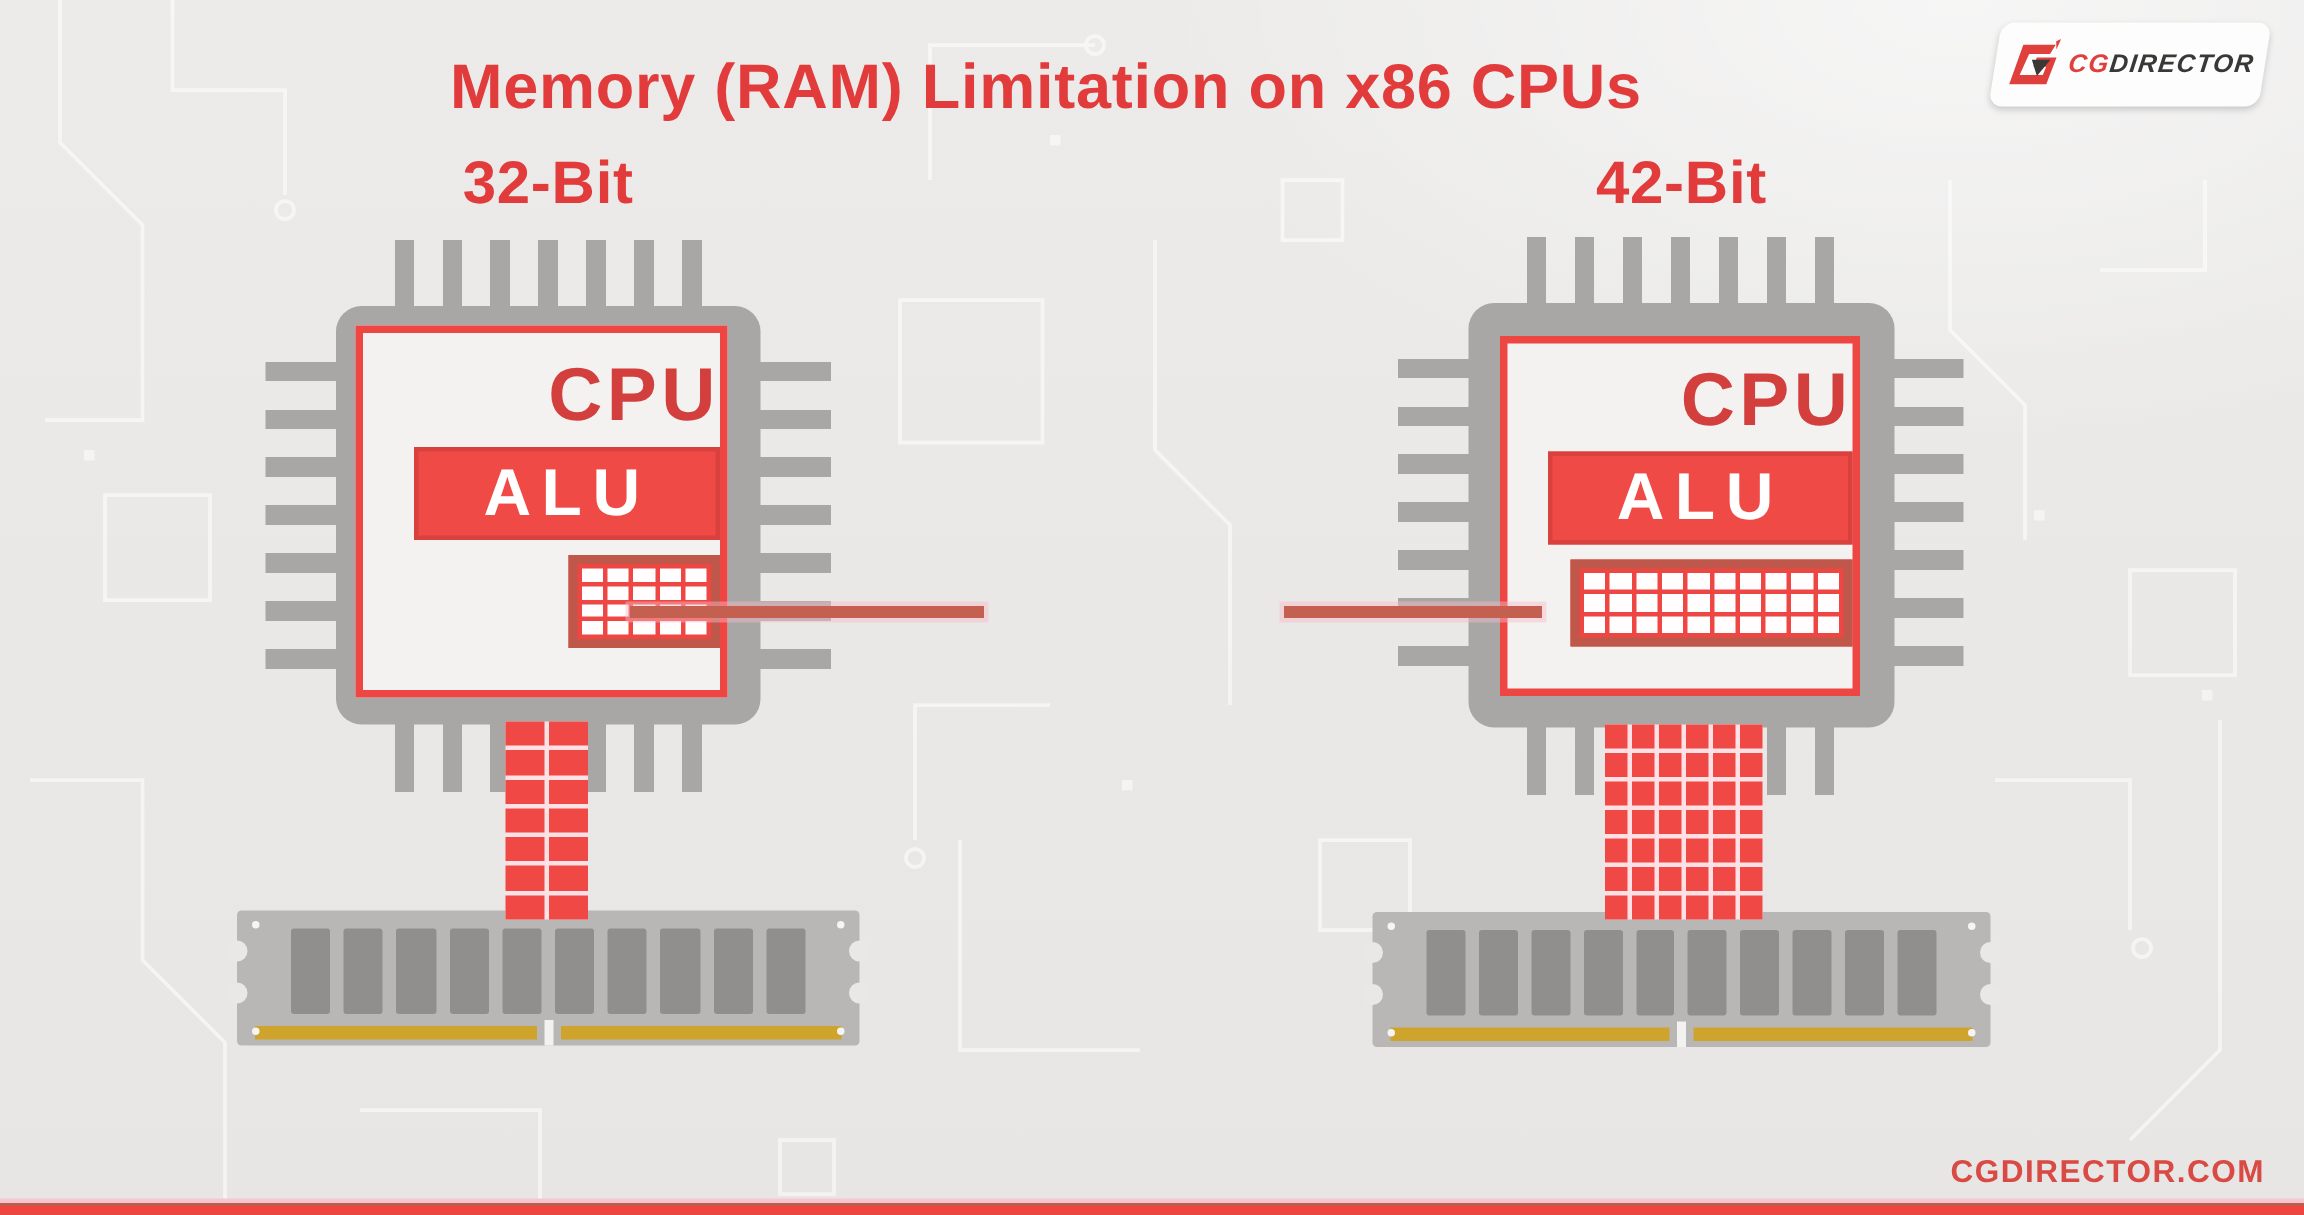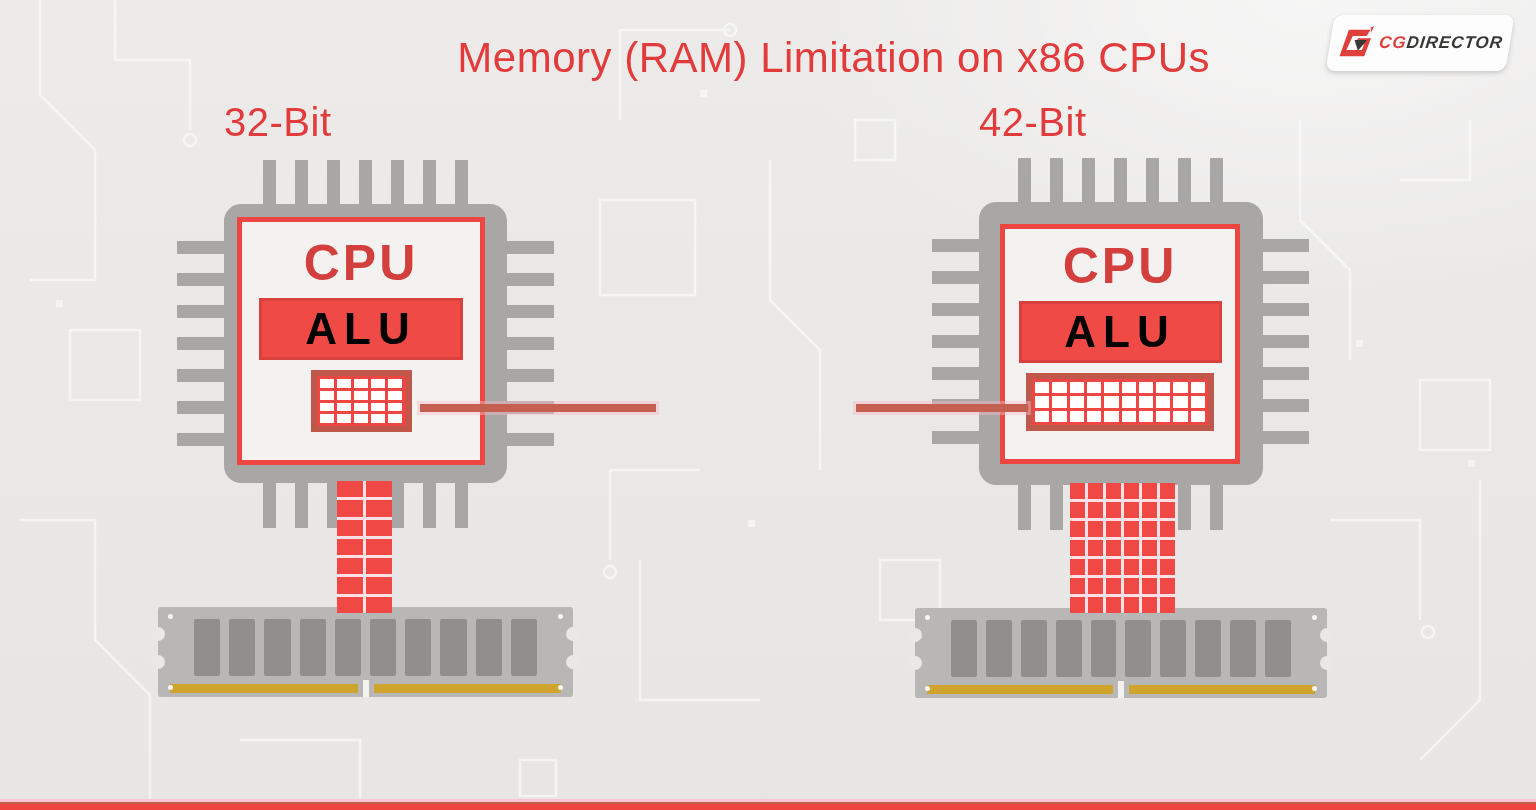--- a/index.html
+++ b/index.html
@@ -10,25 +10,25 @@
       radial-gradient(900px 500px at 85% 0%, rgba(255,255,255,.55), rgba(255,255,255,0) 60%),
       linear-gradient(180deg,#ecebea 0%,#e9e8e7 55%,#e7e6e5 100%);
   }
   .stage{position:absolute;inset:0;width:1536px;height:810px;}
 
   
   .circuit{position:absolute;inset:0;z-index:0;pointer-events:none;}
 
   
   .title{
-    position:absolute;left:300px;top:34px;width:910px;text-align:right;
-    font-size:42px;font-weight:normal;color:#e23b3b;letter-spacing:.5px;z-index:6;
+    position:absolute;left:300px;top:34px;width:910px;text-align:left;
+    font-size:42px;font-weight:bold;color:#e23b3b;letter-spacing:.5px;z-index:6;
   }
   .bit-label{
-    position:absolute;top:100px;text-align:left;font-size:40px;font-weight:normal;
+    position:absolute;top:100px;text-align:center;font-size:40px;font-weight:bold;
     color:#e23b3b;z-index:6;letter-spacing:.5px;
   }
   .bit-label.left{left:224px;width:283px;}
   .bit-label.right{left:979px;width:284px;}
 
   
   .logo-plate{
     position:absolute;left:1330px;top:15px;width:180px;height:56px;z-index:7;
     background:#fdfdfd;border-radius:9px;transform:skewX(-9deg);
     box-shadow:0 2px 5px rgba(0,0,0,.18);
@@ -38,28 +38,28 @@
   .logo-text{font-size:17px;font-weight:bold;font-style:italic;letter-spacing:1px;color:#3a3836;white-space:nowrap;}
   .logo-text .cg{color:#e0403c;}
 
   
   .pins{position:absolute;z-index:1;}
   .pins.h{background:repeating-linear-gradient(90deg,#a8a7a6 0 13px,transparent 13px 32px);}
   .pins.v{background:repeating-linear-gradient(180deg,#a8a7a6 0 13px,transparent 13px 32px);}
   .chip-body{position:absolute;background:#a8a7a6;border-radius:17px;z-index:2;}
   .die{
     position:absolute;background:#f4f2f1;border:5px solid #ee4743;z-index:3;
-    box-sizing:border-box;display:flex;flex-direction:column;align-items:center;
+    box-sizing:border-box;display:flex;flex-direction:column;align-items:flex-end;
   }
   .cpu-word{font-size:50px;font-weight:bold;color:#d23f3c;letter-spacing:3px;margin-top:14px;line-height:1.1;}
   .alu-box{
     background:#ef4a46;border:3px solid #d8413e;box-sizing:border-box;margin-top:7px;
     display:flex;align-items:center;justify-content:center;height:62px;
   }
-  .alu-word{font-size:44px;font-weight:bold;color:#000000;letter-spacing:7px;line-height:1;}
+  .alu-word{font-size:44px;font-weight:bold;color:#ffffff;letter-spacing:7px;line-height:1;}
   .register-grid{
     margin-top:10px;background:#ee4743;border:6px solid #bf574b;box-sizing:border-box;
     padding:3px;gap:3px;
   }
   .register-grid .grid-cell{background:#fffdfd;}
 
   
   .bus{position:absolute;z-index:4;background:#ffe0e4;gap:3px;padding:0;box-sizing:border-box;}
   .bus .grid-cell{background:#ef4845;}
 
@@ -340,15 +340,16 @@
     <div class="screw-dot" style="left:10px;top:7px;"></div>
     <div class="screw-dot" style="right:10px;top:7px;"></div>
     <div class="screw-dot" style="left:10px;bottom:7px;"></div>
     <div class="screw-dot" style="right:10px;bottom:7px;"></div>
   </div>
 
   <div class="reg-line" style="left:420px;top:404px;width:236px;"></div>
   <div class="reg-line" style="left:856px;top:404px;width:172px;"></div>
 
 
+  <div class="website">CGDIRECTOR.COM</div>
   <div class="bottom-bar"></div>
 
 </div>
 
 </body></html>

